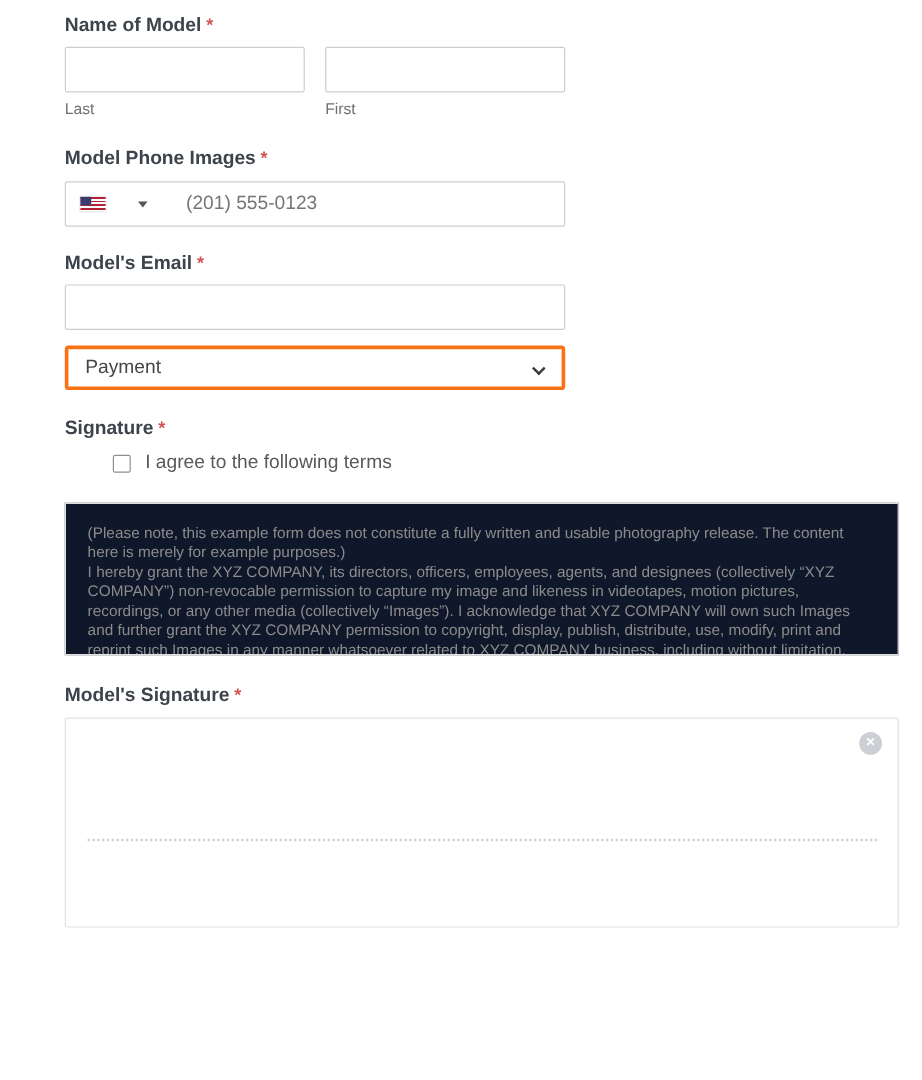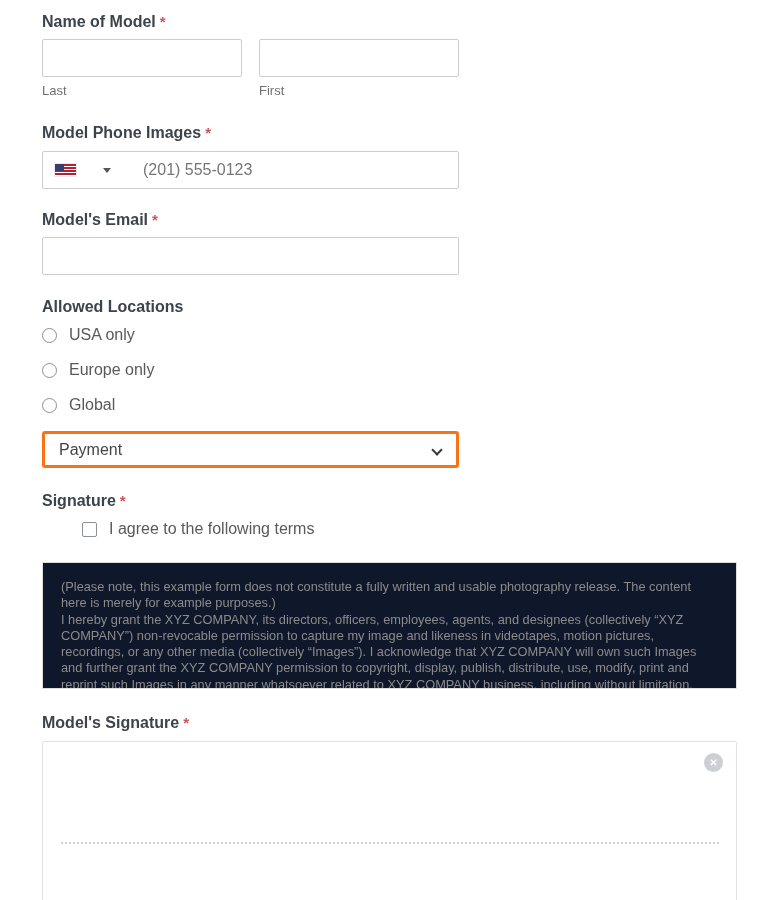--- a/index.html
+++ b/index.html
@@ -1,18 +1,18 @@
 <!DOCTYPE html>
 <html><head>
 <meta charset="utf-8">
 <style>
   * { box-sizing: border-box; margin: 0; padding: 0; }
   html, body { width: 768px; height: 900px; overflow: hidden; background: #ffffff; }
   body { font-family: "Liberation Sans", "DejaVu Sans", sans-serif; color: #3c434a; }
-  .form-wrap { position: relative; width: 662px; height: 900px; padding: 13px 0 0 42px; }
+  .form-wrap { position: relative; width: 662px; height: 900px; padding: 13px 0 0 42px; margin-left: 12px; }
 
   .field { margin-bottom: 0; }
   .field-label { display: block; font-size: 16px; font-weight: 700; color: #3c434a; line-height: 18px; }
   .req { color: #d05454; font-weight: 700; margin-left: 4px; font-size: 15px; }
 
   .text-input {
     display: block; height: 38px; border: 1px solid #cccdd1; border-radius: 2px;
     background: #fff; font-size: 16px; color: #444; padding: 0 12px; width: 417px;
     font-family: "Liberation Sans", sans-serif; outline: none;
   }
@@ -108,37 +108,20 @@
       <span class="caret"></span>
       <span class="phone-placeholder">(201) 555-0123</span>
     </div>
   </div>
 
   <div class="field gap-22">
     <span class="field-label"><span>Model's Email</span><span class="req">*</span></span>
     <input class="text-input mt-8" type="text" value="" style="">
   </div>
 
-  <div class="field gap-23">
-    <span class="field-label">Allowed Locations</span>
-    <div class="choices">
-      <div class="choice-row">
-        <span class="radio-circle"></span>
-        <span class="choice-label">USA only</span>
-      </div>
-      <div class="choice-row">
-        <span class="radio-circle"></span>
-        <span class="choice-label">Europe only</span>
-      </div>
-      <div class="choice-row">
-        <span class="radio-circle"></span>
-        <span class="choice-label">Global</span>
-      </div>
-    </div>
-  </div>
 
   <div class="field gap-13">
     <div class="select-box">
       <span class="select-value">Payment</span>
       <span class="select-chevron"></span>
     </div>
   </div>
 
   <div class="field gap-24">
     <span class="field-label"><span>Signature</span><span class="req">*</span></span>

